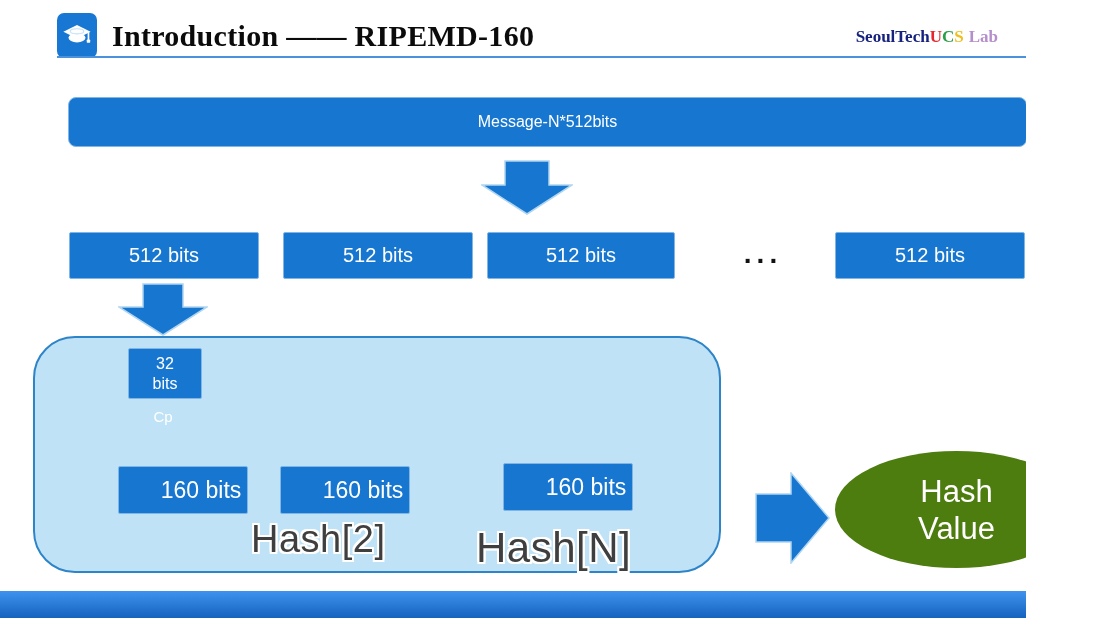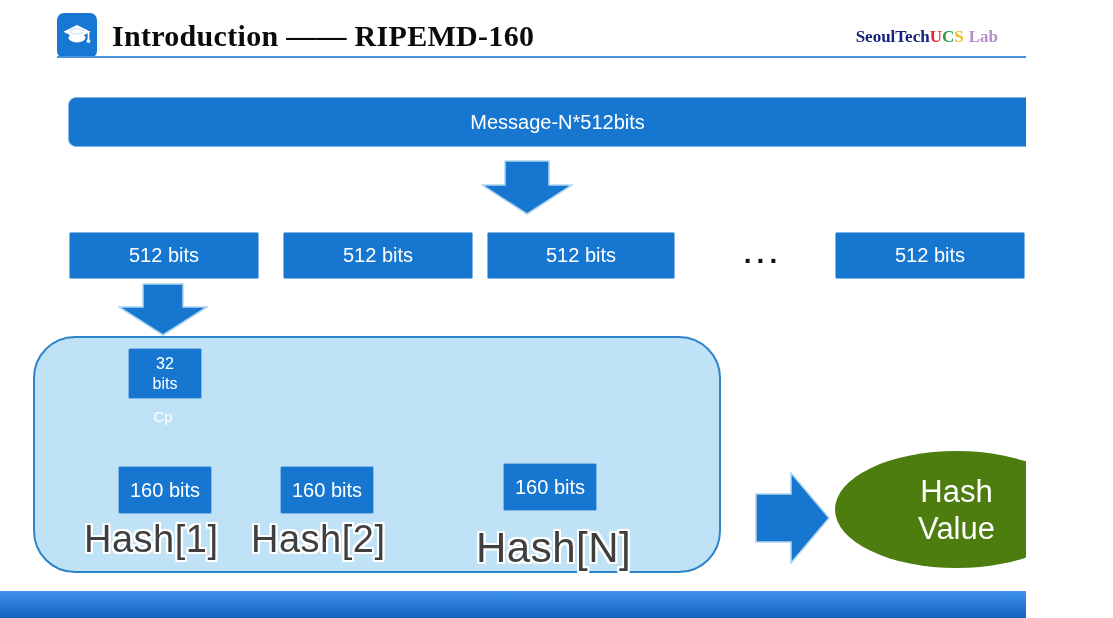--- a/index.html
+++ b/index.html
@@ -25,21 +25,21 @@
   .lab-logo .u{color:#E8262E;}
   .lab-logo .c{color:#2B9E4A;}
   .lab-logo .s{color:#EFBF1E;}
   .lab-logo .lab{color:#B48FCB;margin-left:5px;}
   .hdr-line{position:absolute;left:57px;top:56px;width:996px;height:2px;background:#4B91DB;}
   
   .blk{
     position:absolute;background:#1777D0;border:1px solid #7FB6E6;
     color:#fff;display:flex;align-items:center;justify-content:center;text-align:center;
   }
-  .msg{left:68px;top:97px;width:957px;height:48px;border-radius:8px;font-size:20px;padding-left:10px;}
+  .msg{left:68px;top:97px;width:957px;height:48px;border-radius:8px;font-size:16px;}
   .b512{top:232px;height:45px;width:188px;font-size:20px;border-radius:2px;}
   .b512.p1{left:69px;} .b512.p2{left:283px;} .b512.p3{left:487px;width:186px;} .b512.p4{left:835px;}
   .dots{
     position:absolute;color:#111;font-weight:900;font-size:28px;letter-spacing:5px;
     text-align:center;line-height:1;
   }
   .dots.row{left:733px;top:240px;width:60px;}
   .dots.inner{left:405px;top:468px;width:70px;}
   
   .arr{position:absolute;}
@@ -59,21 +59,21 @@
   }
   .b32{
     position:absolute;left:128px;top:348px;width:72px;height:49px;z-index:2;
     font-size:16px;line-height:1.25;flex-direction:column;border-radius:2px;
   }
   .x16{
     position:absolute;left:204px;top:326px;z-index:2;
     font-size:58px;font-weight:bold;line-height:1;color:#AEE0FA;
     -webkit-text-stroke:2.5px #45A5DF;letter-spacing:1px;
   }
-  .b160{position:absolute;width:92px;height:46px;font-size:20px;z-index:2;border-radius:2px;}
+  .b160{position:absolute;width:92px;height:46px;font-size:23px;z-index:2;border-radius:2px;padding-left:36px;}
   .b160.p1{left:118px;top:466px;} .b160.p2{left:280px;top:466px;} .b160.p3{left:503px;top:463px;}
   .hash-lbl{
     position:absolute;z-index:2;font-size:38px;color:#3F3F3F;letter-spacing:.5px;
     text-shadow:-2px -2px 0 #fff,2px -2px 0 #fff,-2px 2px 0 #fff,2px 2px 0 #fff,0 -2px 0 #fff,0 2px 0 #fff,-2px 0 0 #fff,2px 0 0 #fff;
     white-space:nowrap;
   }
   .hash-lbl.h1{left:84px;top:518px;} .hash-lbl.h2{left:251px;top:518px;} .hash-lbl.hn{left:476px;top:524px;font-size:42px;}
   
   .result{
     position:absolute;left:835px;top:451px;width:243px;height:117px;border-radius:50%;
@@ -132,21 +132,20 @@
   <svg class="arr arrcp" width="90" height="59" viewBox="0 0 90 59">
     <polygon points="25,1 65,1 65,28 89,28 45,58 1,28 25,28"></polygon>
   </svg>
   <div class="cp-label">Cp</div>
 
   <div class="blk b160 p1">160 bits</div>
   <div class="blk b160 p2">160 bits</div>
   <div class="dots inner">...</div>
   <div class="blk b160 p3">160 bits</div>
 
-  <div class="hash-lbl h1">Hash[1]</div>
   <div class="hash-lbl h2">Hash[2]</div>
   <div class="hash-lbl hn">Hash[N]</div>
 
   <svg class="arr arr-right" width="75" height="92" viewBox="0 0 75 92">
     <polygon points="1,22 36,22 36,1 74,46 36,91 36,70 1,70"></polygon>
   </svg>
   <div class="result">
     <span>Hash</span>
     <span>Value</span>
   </div>

